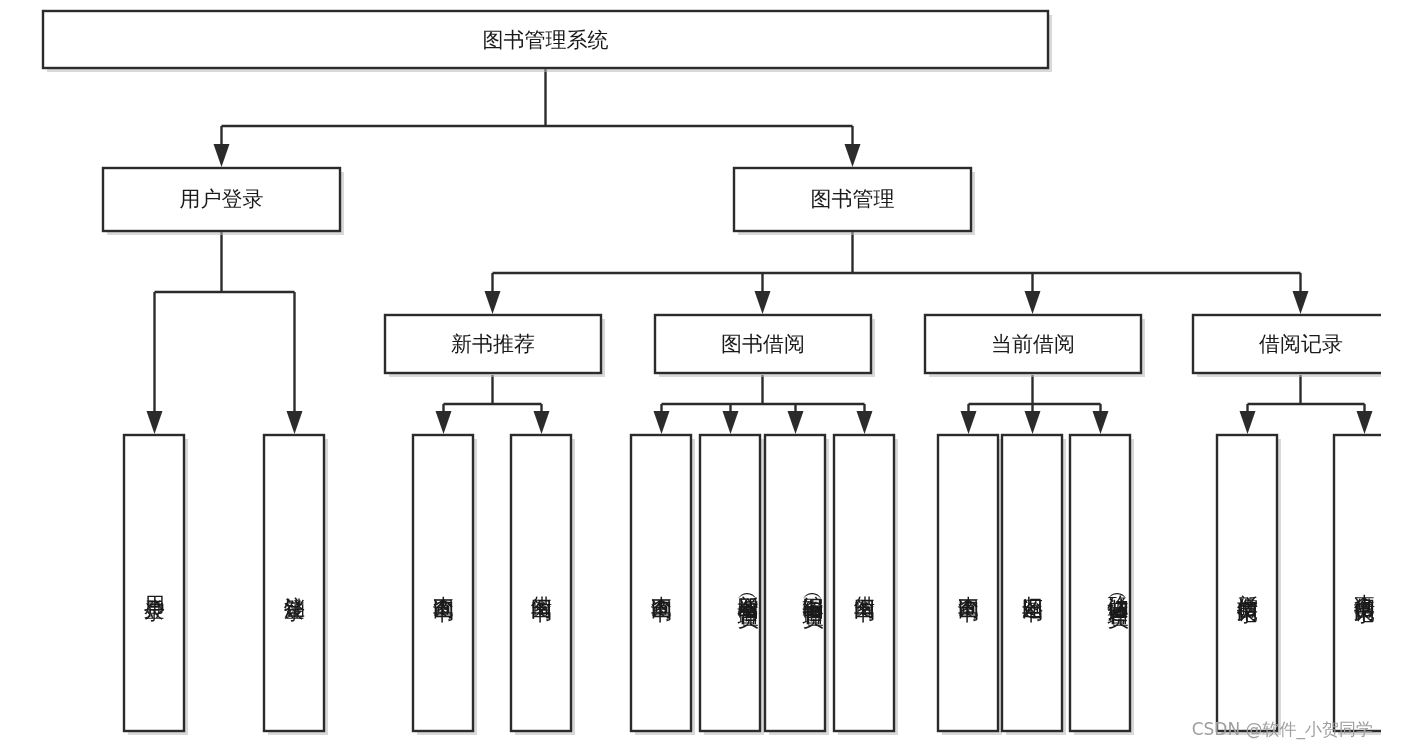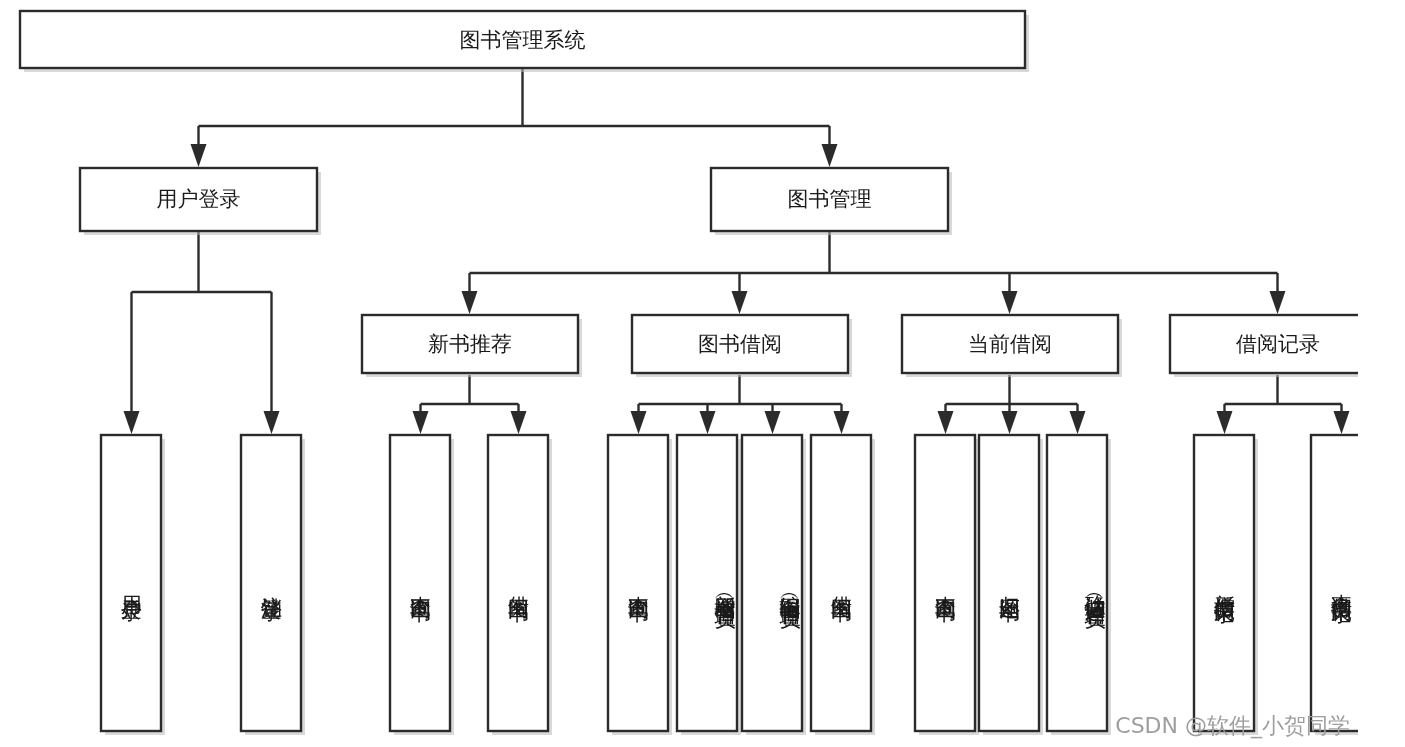--- a/index.html
+++ b/index.html
@@ -10,20 +10,21 @@
   }
   body {
     font-family: "DejaVu Sans", "Liberation Sans", sans-serif;
   }
   #diagram-root {
     position: relative;
     width: 1358px;
     height: 747px;
     background: #ffffff;
     overflow: hidden;
+    margin-left: 23px;
   }
   svg.canvas {
     position: absolute;
     left: 0;
     top: 0;
     width: 1405px;
     height: 747px;
   }
   .node-box {
     fill: #ffffff;
@@ -64,21 +65,21 @@
     white-space: nowrap;
     text-align: center;
     pointer-events: none;
     user-select: none;
   }
   .watermark {
     position: absolute;
     right: 8px;
     bottom: 6px;
     font-family: "DejaVu Sans", "Liberation Sans", sans-serif;
-    font-size: 22px;
+    font-size: 17px;
     color: #9e9e9e;
     white-space: nowrap;
     user-select: none;
   }
 </style>
 </head>
 <body>
 
 <div id="diagram-root">
 

